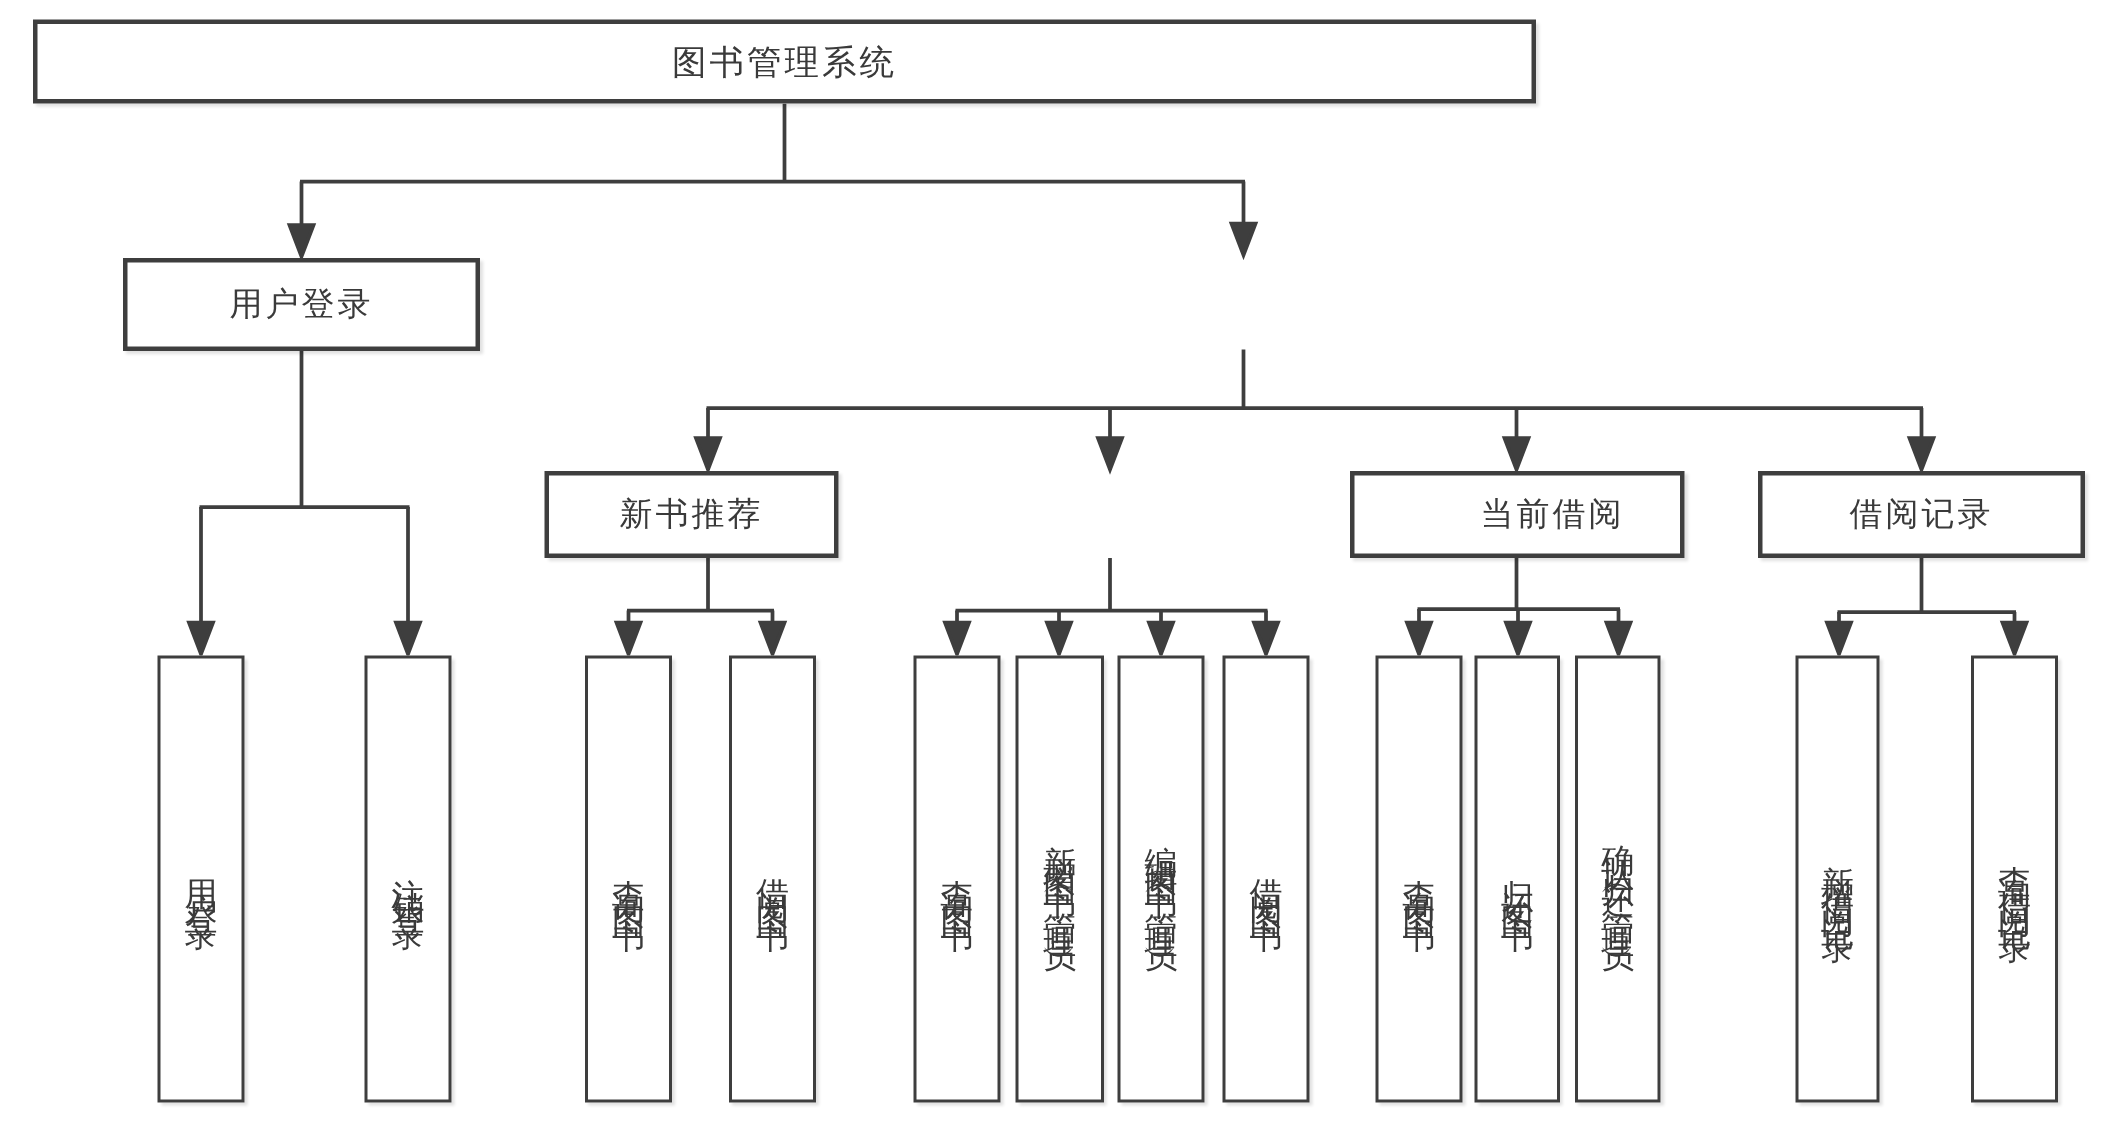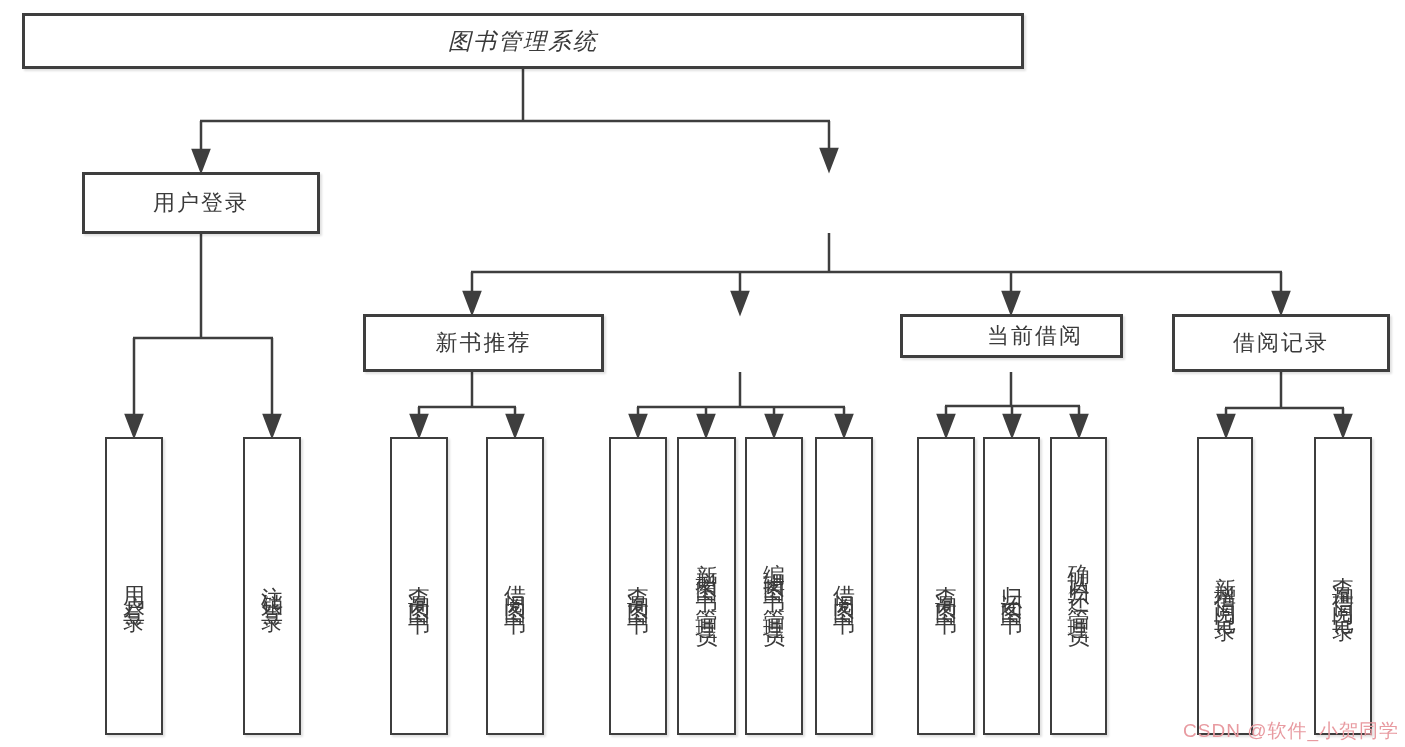--- a/index.html
+++ b/index.html
@@ -16,21 +16,21 @@
     box-sizing:border-box;
     background:#ffffff;
     border:3px solid #3e3e3e;
     color:#3a3a3a;
     display:flex;align-items:center;justify-content:center;
     box-shadow:2px 2px 2px rgba(0,0,0,0.12);
     z-index:2;
     white-space:nowrap;
   }
   .h-node{font-size:22px;letter-spacing:2px;}
-  .root-node{font-size:23px;letter-spacing:2px;font-style:italic;}
+  .root-node{font-size:23px;letter-spacing:2px;}
   .v-node{
     border-width:2.5px;
     writing-mode:vertical-rl;
     text-orientation:mixed;
     font-size:22px;
     letter-spacing:9px;
     line-height:1;
     white-space:normal;
   }
   .watermark{
@@ -120,37 +120,36 @@
       <polygon points="1218,415 1234,415 1226,436"></polygon>
       <line x1="1343" y1="408" x2="1343" y2="420"></line>
       <polygon points="1335,415 1351,415 1343,436"></polygon>
     </g>
   </svg>
 
   <div class="node h-node root-node" style="left:22px;top:13px;width:1002px;height:56px;">图书管理系统</div>
 
   <div class="node h-node" style="left:82px;top:172px;width:238px;height:62px;">用户登录</div>
 
-  <div class="node h-node" style="left:363px;top:314px;width:241px;height:58px;">新书推荐</div>
-  <div class="node h-node" style="left:900px;top:314px;width:223px;height:44px;padding-left:47px;">当前借阅</div>
+  <div class="node h-node" style="left:363px;top:314px;width:196px;height:58px;">新书推荐</div>
+  <div class="node h-node" style="left:900px;top:314px;width:223px;height:58px;padding-left:47px;">当前借阅</div>
   <div class="node h-node" style="left:1172px;top:314px;width:218px;height:58px;">借阅记录</div>
 
   <div class="node v-node" style="left:105px;top:437px;width:58px;height:298px;">用户登录</div>
   <div class="node v-node" style="left:243px;top:437px;width:58px;height:298px;">注销登录</div>
 
   <div class="node v-node" style="left:390px;top:437px;width:58px;height:298px;">查询图书</div>
   <div class="node v-node" style="left:486px;top:437px;width:58px;height:298px;">借阅图书</div>
 
   <div class="node v-node" style="left:609px;top:437px;width:58px;height:298px;">查询图书</div>
   <div class="node v-node" style="left:677px;top:437px;width:59px;height:298px;">新增图书（管理员）</div>
   <div class="node v-node" style="left:745px;top:437px;width:58px;height:298px;">编辑图书（管理员）</div>
   <div class="node v-node" style="left:815px;top:437px;width:58px;height:298px;">借阅图书</div>
 
   <div class="node v-node" style="left:917px;top:437px;width:58px;height:298px;">查询图书</div>
   <div class="node v-node" style="left:983px;top:437px;width:57px;height:298px;">归还图书</div>
   <div class="node v-node" style="left:1050px;top:437px;width:57px;height:298px;">确认归还（管理员）</div>
 
   <div class="node v-node" style="left:1197px;top:437px;width:56px;height:298px;">新增借阅记录</div>
   <div class="node v-node" style="left:1314px;top:437px;width:58px;height:298px;">查询借阅记录</div>
 
-  <div class="watermark">CSDN @软件_小贺同学</div>
 
 </div>
 
 </body></html>

